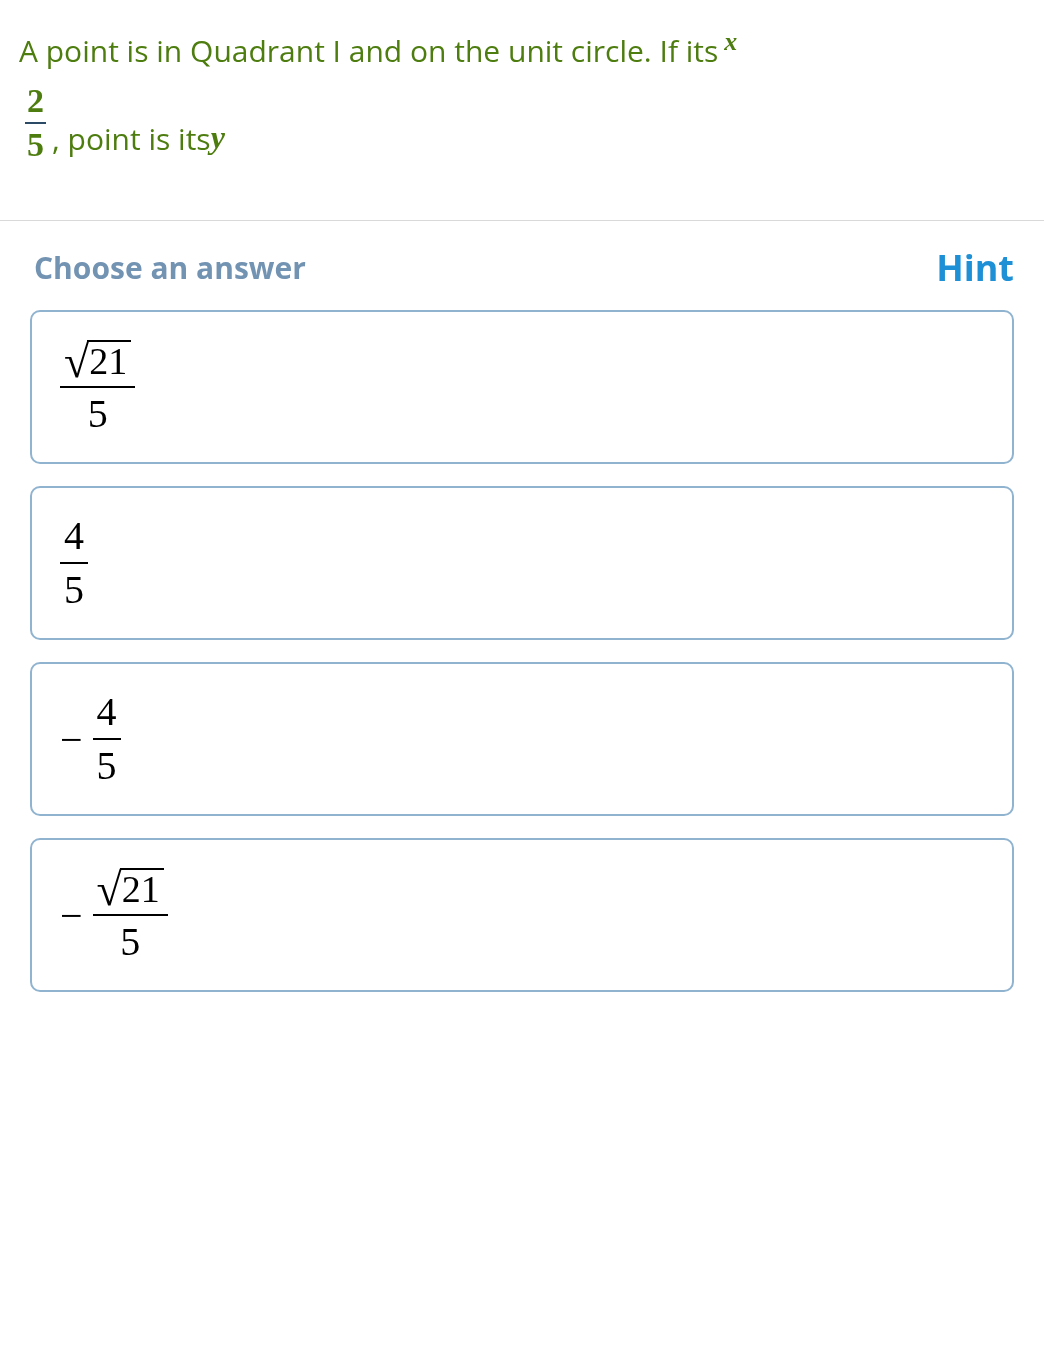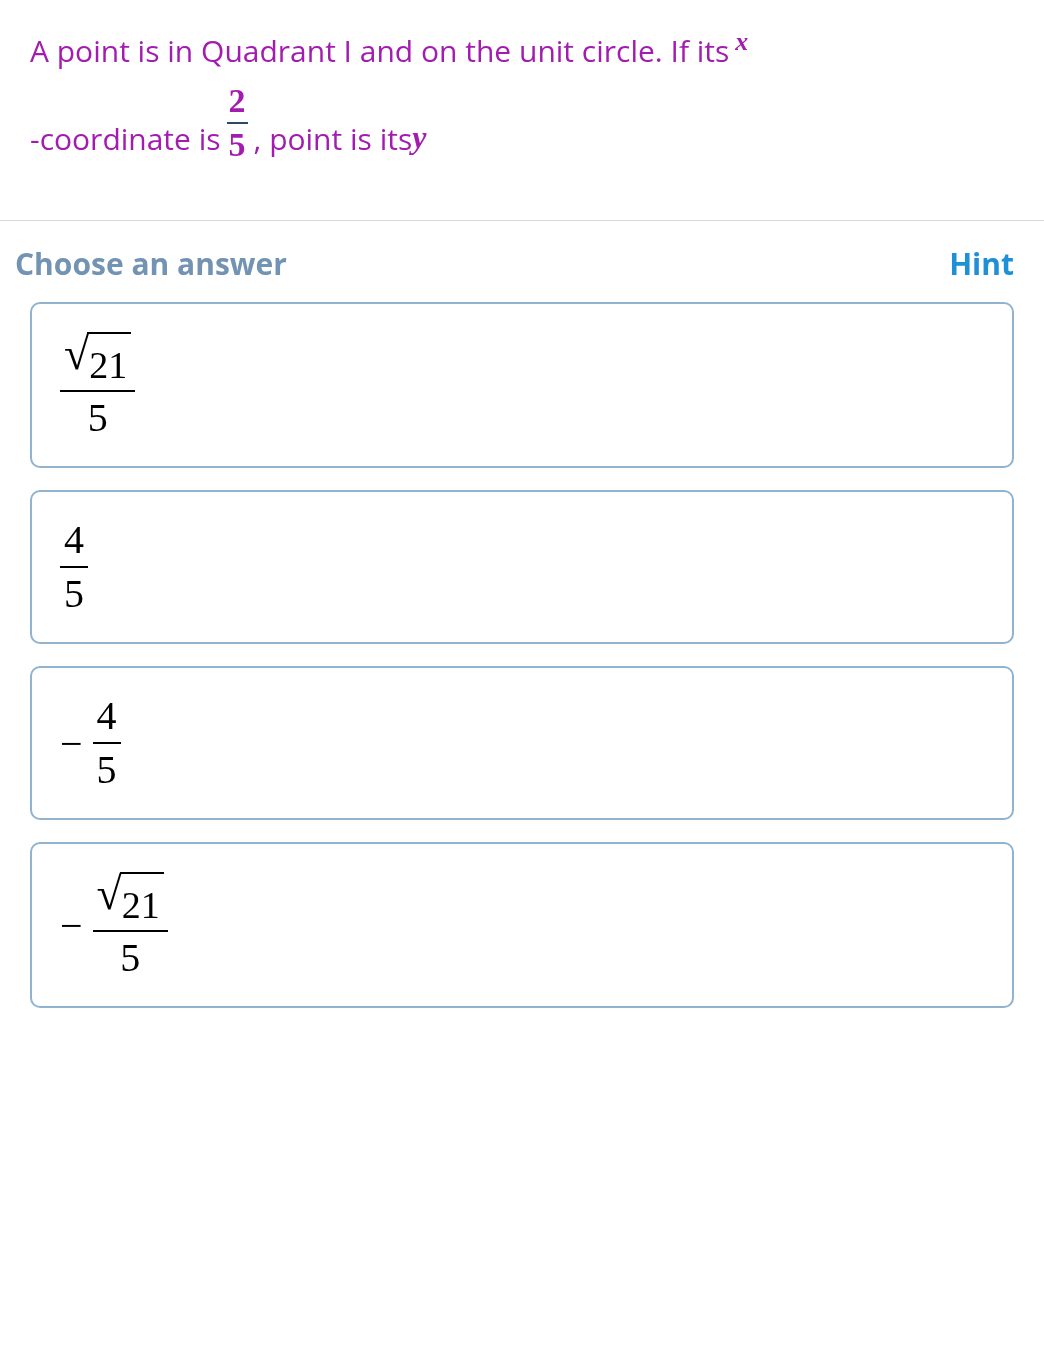--- a/index.html
+++ b/index.html
@@ -4,24 +4,24 @@
 <style>
   * { box-sizing: border-box; }
   body {
     margin: 0;
     font-family: "Open Sans", "Segoe UI", Arial, sans-serif;
     background: #fff;
     color: #2a4a66;
     width: 1044px;
   }
   .question-block {
-    padding: 30px 30px 60px 30px;
+    padding: 30px 30px 60px 19px;
     font-size: 30px;
     line-height: 1.4;
-    color: #a21caf;
+    color: #4d7c0f;
   }
   .q-line {
     display: flex;
     align-items: flex-end;
     flex-wrap: wrap;
   }
   .math-var {
     font-family: "Times New Roman", Times, serif;
     font-style: italic;
     font-weight: bold;
@@ -51,30 +51,30 @@
   .frac-inline .den { padding: 4px 2px 0 2px; }
 
   .divider {
     border-top: 1px solid #d9d9d9;
     margin: 0;
   }
   .choose-row {
     display: flex;
     justify-content: space-between;
     align-items: center;
-    padding: 22px 30px 18px 15px;
+    padding: 22px 30px 18px 34px;
     gap: 43px;
   }
   .choose-label {
     font-size: 30px;
     font-weight: 700;
     color: #7393b3;
   }
   .hint {
-    font-size: 30px;
+    font-size: 36px;
     font-weight: 700;
     color: #1e90d6;
     cursor: pointer;
   }
   .answers {
     padding: 0 30px 30px 30px;
     display: flex;
     flex-direction: column;
     gap: 22px;
   }
@@ -112,35 +112,34 @@
     align-items: flex-start;
   }
   .sqrt .radical {
     font-size: 46px;
     line-height: 0.8;
     position: relative;
     top: 4px;
   }
   .sqrt .radicand {
     border-top: 2.5px solid #000;
-    padding: 12px 4px 0 2px;
+    padding: 0 4px 0 2px;
     margin-left: -2px;
     font-size: 38px;
   }
 </style>
 </head>
 <body>
 
 <div class="question-block">
   <div class="q-line">
     <span>A point is in Quadrant I and on the unit circle. If its </span>
     <span class="math-var var-sup">x</span>
   </div>
   <div class="q-line" style="margin-top:10px;">
-    <span>-coordinate is </span>
     <span class="frac-inline">
       <span class="num">2</span>
       <span class="bar"></span>
       <span class="den">5</span>
     </span>
     <span>, point is its </span>
     <span class="math-var">y</span>
   </div>
 </div>
 

